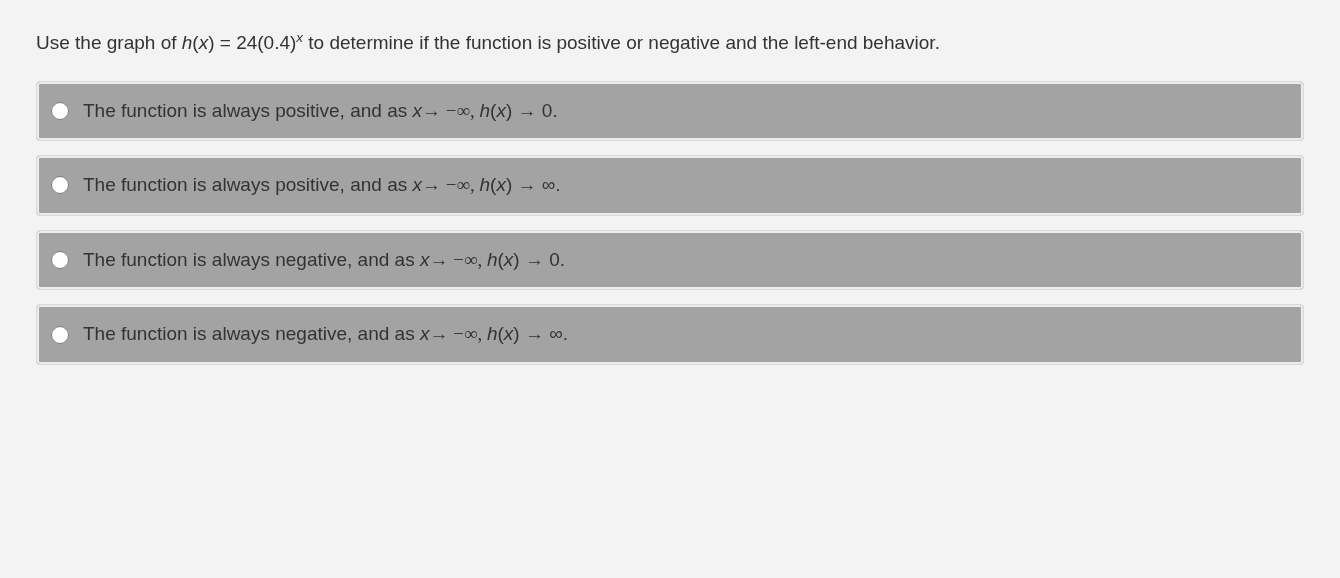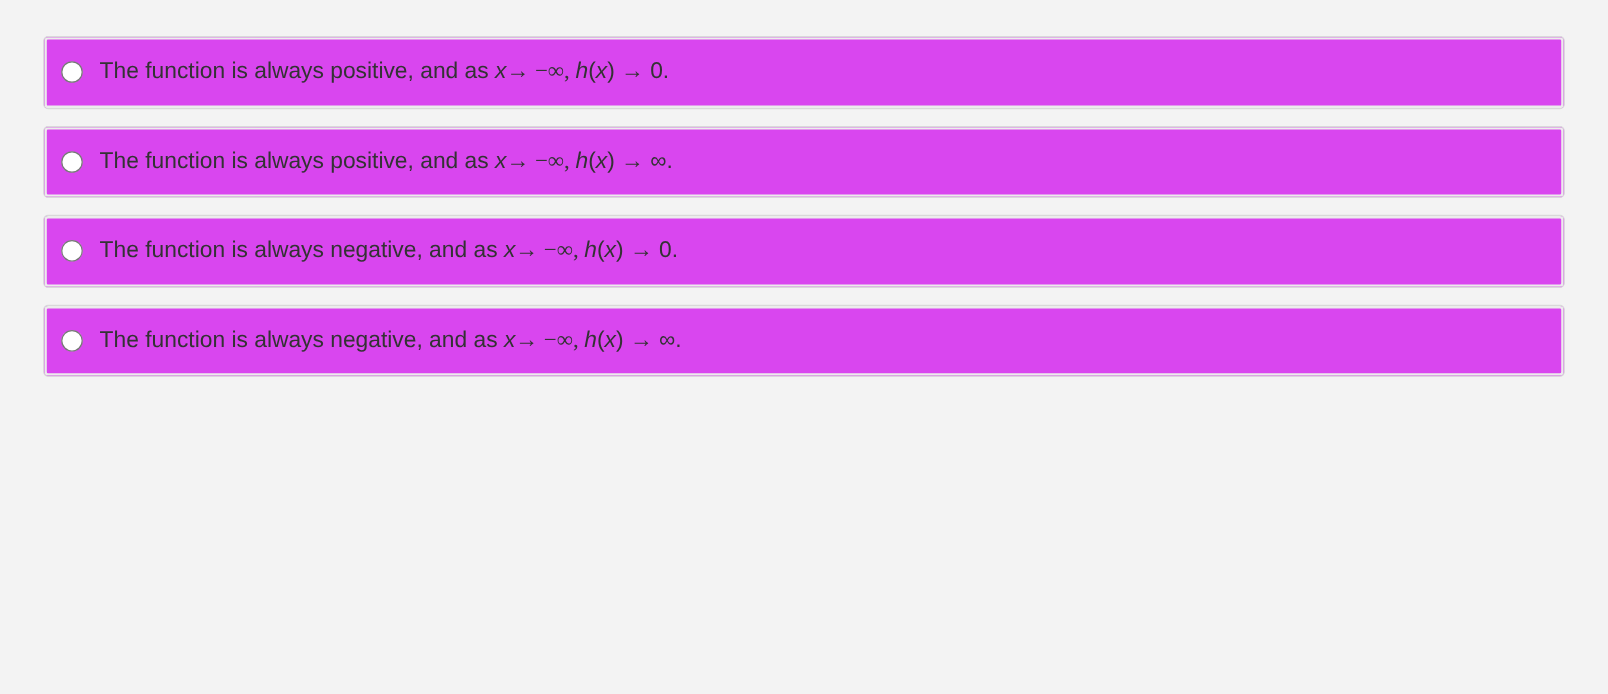--- a/index.html
+++ b/index.html
@@ -41,21 +41,21 @@
     font-size: 19px;
     color: #333;
     margin-bottom: 24px;
   }
   .options {
     display: flex;
     flex-direction: column;
     gap: 14px;
   }
   .option {
-    background: #d946ef;
+    background: #a3a3a3;
     border: 1px solid #d9d9d9;
     border-radius: 4px;
     box-shadow: inset 0 0 0 2px #ececec;
     padding: 16px 18px 16px 14px;
     display: flex;
     align-items: center;
     gap: 14px;
     cursor: pointer;
   }
   .option input[type="radio"] {
@@ -71,20 +71,23 @@
   .ital { font-style: italic; }
   sup { font-size: 0.7em; line-height: 0; vertical-align: super; font-style: italic;}
   .sym { font-family: 'Times New Roman', serif; }
 </style>
 </head>
 <body>
 
 <div class="container">
 
 
+  <div class="prompt">
+    <span>Use the graph of </span><span class="ital">h</span><span>(</span><span class="ital">x</span><span>) = 24(0.4)</span><sup>x</sup><span> to determine if the function is positive or negative and the left-end behavior.</span>
+  </div>
 
   <div class="options">
 
     <label class="option">
       <input type="radio" name="q3" style="">
       <span class="option-label">
         <span>The function is always positive, and as </span><span class="ital">x</span><span class="sym">→ −∞, </span><span class="ital">h</span><span>(</span><span class="ital">x</span><span>) → 0.</span>
       </span>
     </label>
 

